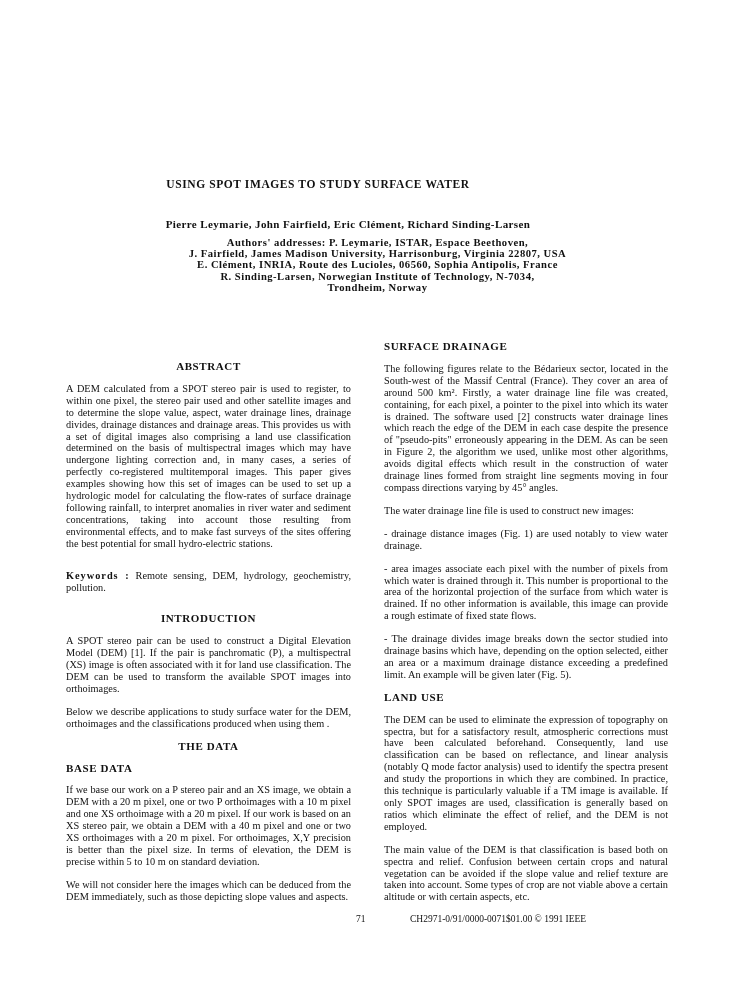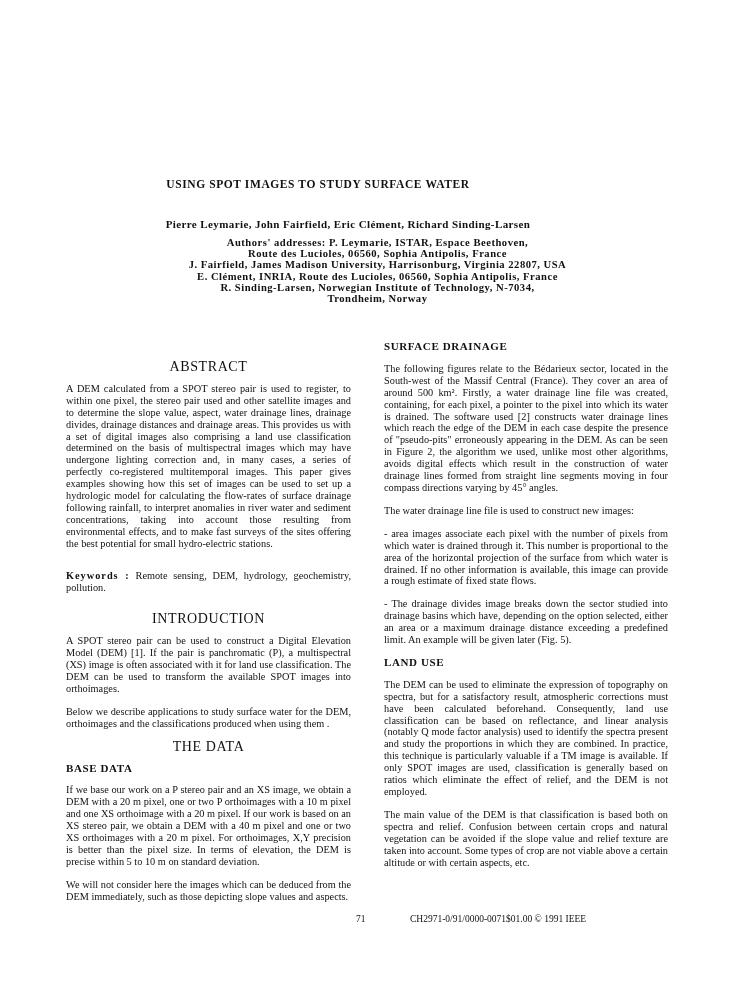--- a/index.html
+++ b/index.html
@@ -5,35 +5,34 @@
     html, body { margin: 0; padding: 0; background: #ffffff; }
     body { width: 755px; height: 1000px; position: relative; overflow: hidden; color: #111; font-family: "Liberation Serif", serif; }
     .title { position: absolute; top: 178px; left: 0; width: 636px; text-align: center; font-size: 11.5px; font-weight: bold; letter-spacing: 0.6px; }
     .authors { position: absolute; top: 218px; left: 0; width: 696px; text-align: center; font-size: 11px; font-weight: bold; letter-spacing: 0.4px; }
     .addresses { position: absolute; top: 237px; left: 0; width: 755px; text-align: center; font-size: 10.6px; font-weight: bold; line-height: 11.2px; letter-spacing: 0.5px; }
     .addresses div { white-space: nowrap; }
     .col { position: absolute; font-size: 10.3px; line-height: 11.9px; }
     .col-left { left: 66px; top: 361px; width: 285px; }
     .col-right { left: 384px; top: 341px; width: 284px; }
     .col p { margin: 2px 0 11px 0; text-align: justify; }
-    .h-center { text-align: center; font-weight: normal; font-size: 14px; letter-spacing: 0.6px; margin: 0 0 10px 0; }
+    .h-center { text-align: center; font-weight: bold; font-size: 11px; letter-spacing: 0.6px; margin: 0 0 10px 0; }
     .h-left { font-weight: bold; font-size: 11px; letter-spacing: 0.6px; margin: 0 0 10px 0; }
     .kw-label { font-weight: bold; letter-spacing: 1px; }
     .footer { position: absolute; top: 914px; font-size: 9.5px; }
     .pagenum { left: 356px; }
     .copyright { left: 410px; }
   </style>
 </head>
 <body>
 
 <div class="title">USING SPOT IMAGES TO STUDY SURFACE WATER</div>
 <div class="authors">Pierre Leymarie, John Fairfield, Eric Clément, Richard Sinding-Larsen</div>
 <div class="addresses">
   <div>Authors' addresses: P. Leymarie, ISTAR, Espace Beethoven,</div>
-  <div>Route des Lucioles, 06560, Sophia Antipolis, France</div>
   <div>J. Fairfield, James Madison University, Harrisonburg, Virginia 22807, USA</div>
   <div>E. Clément,  INRIA, Route des Lucioles, 06560, Sophia Antipolis, France</div>
   <div>R. Sinding-Larsen, Norwegian Institute of Technology, N-7034,</div>
   <div>Trondheim, Norway</div>
 </div>
 
 <div class="col col-left">
   <div class="h-center">ABSTRACT</div>
   <p>A DEM calculated from a SPOT stereo pair is used to register, to within one pixel, the stereo pair used and other satellite images and to determine the slope value, aspect, water drainage lines, drainage divides, drainage distances and drainage areas. This provides us with a set of digital images also comprising a land use classification determined on the basis of multispectral images which may have undergone lighting correction and, in many cases, a series of perfectly co-registered multitemporal images. This paper gives examples showing how this set of images can be used to set up a hydrologic model for calculating the flow-rates of surface drainage following rainfall, to interpret anomalies in river water and sediment concentrations, taking into account those resulting from environmental effects, and to make fast surveys of the sites offering the best potential for small hydro-electric stations.</p>
   <p style="margin-top:20px;margin-bottom:20px;">
@@ -45,20 +44,21 @@
   <div class="h-center">THE DATA</div>
   <div class="h-left">BASE DATA</div>
   <p>If we base our work on a P stereo pair and an XS image, we obtain a DEM with a 20 m pixel, one or two P orthoimages with a 10 m pixel and one XS orthoimage with a 20 m pixel. If our work is based on an XS stereo pair, we obtain a DEM with a 40 m pixel and one or two XS orthoimages with a 20 m pixel. For orthoimages, X,Y precision is better than the pixel size. In terms of elevation, the DEM is precise within 5 to 10 m on standard deviation.</p>
   <p>We will not consider here the images which can be deduced from the DEM immediately, such as those depicting slope values and aspects.</p>
 </div>
 
 <div class="col col-right">
   <div class="h-left">SURFACE DRAINAGE</div>
   <p>The following figures relate to the Bédarieux sector, located in the South-west of the Massif Central (France). They cover an area of around 500 km². Firstly, a water drainage line file was created, containing, for each pixel, a pointer to the pixel into which its water is drained. The software used [2] constructs water drainage lines which reach the edge of the DEM in each case despite the presence of "pseudo-pits" erroneously appearing in the DEM. As can be seen in Figure 2, the algorithm we used, unlike most other algorithms, avoids digital effects which result in the construction of water drainage lines formed from straight line segments moving in four compass directions varying by 45° angles.</p>
   <p>The water drainage line file is used to construct new images:</p>
+  <p>- drainage distance images (Fig. 1) are used notably to view water drainage.</p>
   <p>- area images associate each pixel with the number of pixels from which water is drained through it. This number is proportional to the area of the horizontal projection of the surface from which water is drained. If no other information is available, this image can provide a rough estimate of fixed state flows.</p>
   <p>- The drainage divides image breaks down the sector studied into drainage basins which have, depending on the option selected, either an area or a maximum drainage distance exceeding a predefined limit. An example will be given later (Fig. 5).</p>
   <div class="h-left">LAND USE</div>
   <p>The DEM can be used to eliminate the expression of topography on spectra, but for a satisfactory result, atmospheric corrections must have been calculated beforehand. Consequently, land use classification can be based on reflectance, and linear analysis (notably Q mode factor analysis) used to identify the spectra present and study the proportions in which they are combined. In practice, this technique is particularly valuable if a TM image is available. If only SPOT images are used, classification is generally based on ratios which eliminate the effect of relief, and the DEM is not employed.</p>
   <p>The main value of the DEM is that classification is based both on spectra and relief. Confusion between certain crops and natural vegetation can be avoided if the slope value and relief texture are taken into account. Some types of crop are not viable above a certain altitude or with certain aspects, etc.</p>
 </div>
 
 <div class="footer pagenum">71</div>
 <div class="footer copyright">CH2971-0/91/0000-0071$01.00 © 1991 IEEE</div>
 

